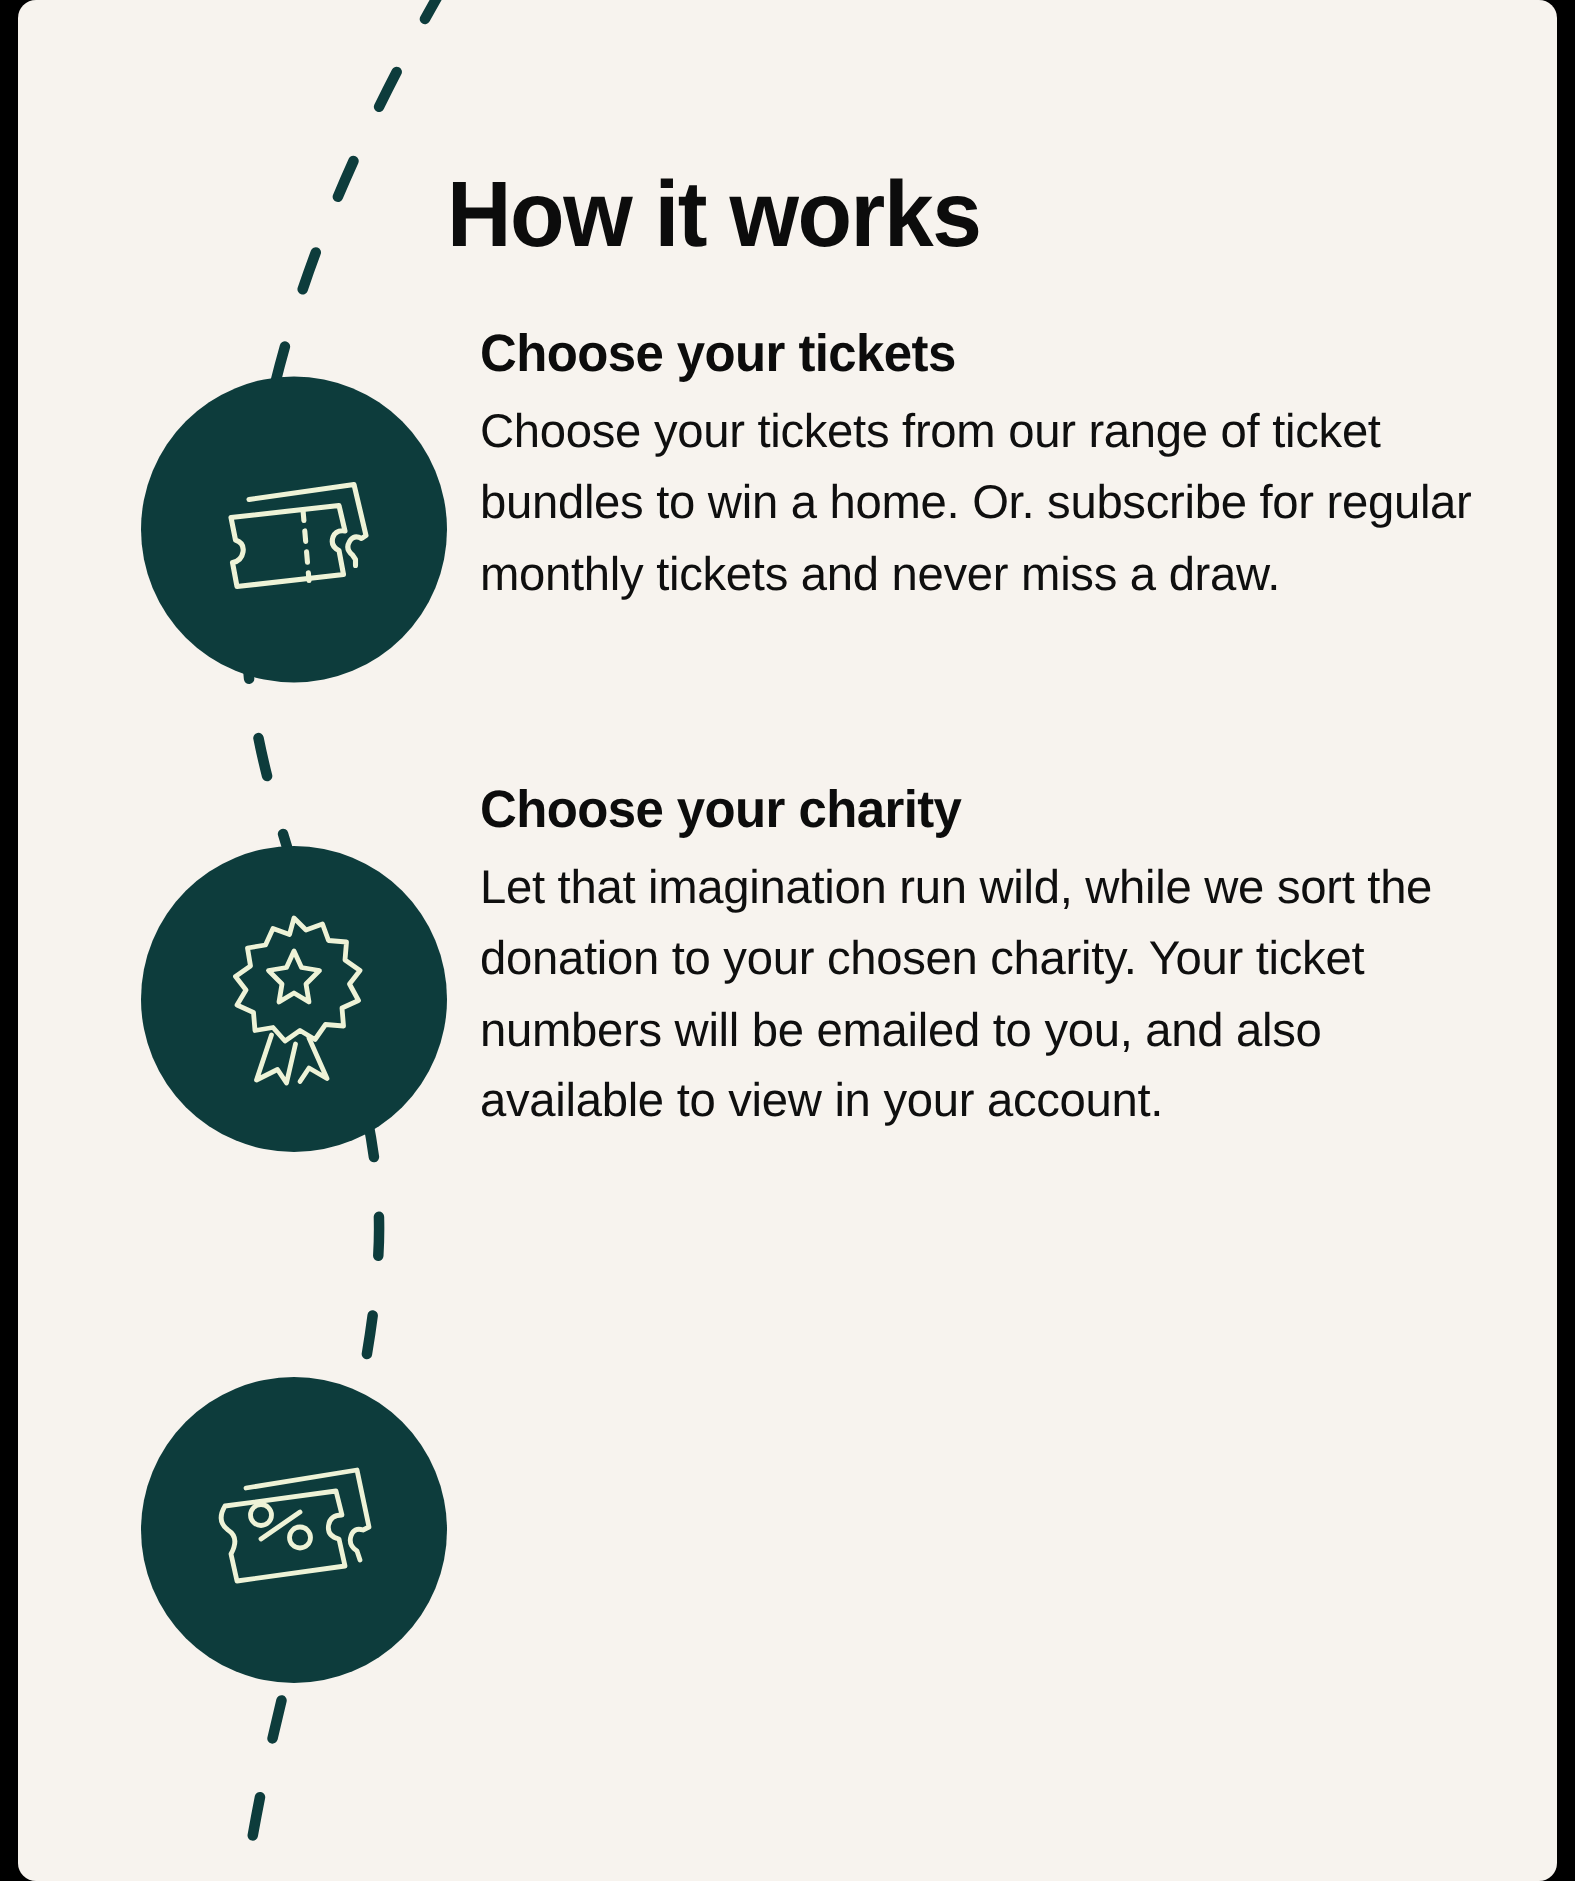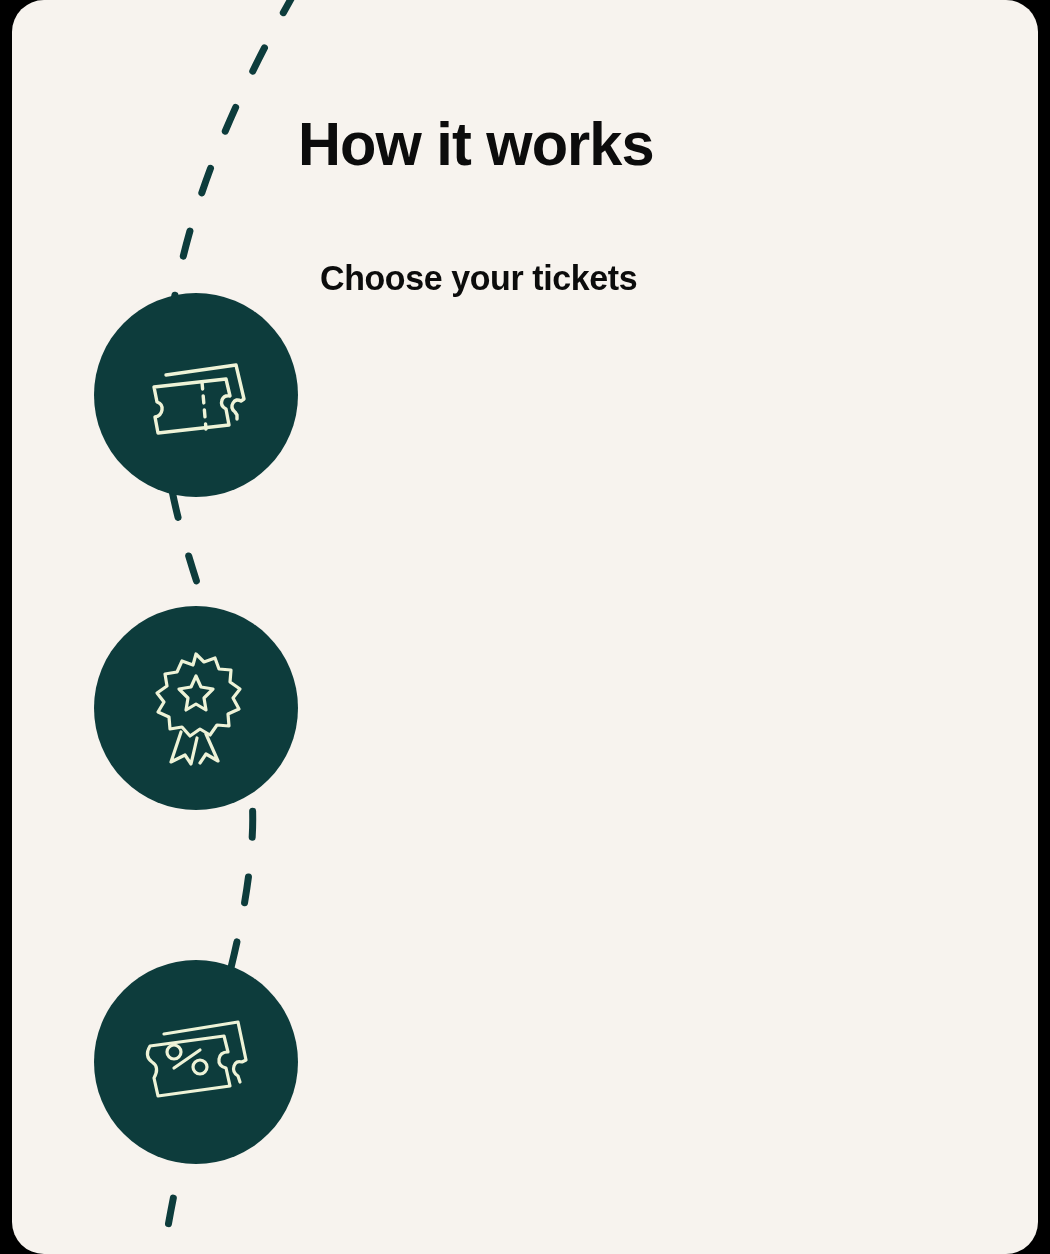--- a/index.html
+++ b/index.html
@@ -18,21 +18,21 @@
     overflow: hidden;
   }
 
   .card {
     position: absolute;
     left: 12px;
     top: 0px;
     width: 1026px;
     height: 1254px;
     background: #f7f3ee;
-    border-radius: 32px;
+    border-radius: 12px;
     overflow: hidden;
   }
 
   .dashed-path {
     position: absolute;
     left: 0;
     top: 0;
     width: 1026px;
     height: 1254px;
     pointer-events: none;
@@ -74,21 +74,20 @@
     display: flex;
     align-items: center;
     justify-content: center;
   }
 
   .step-icon-wrap svg { display: block; }
 
   .step-text {
     margin-left: 308px;
     padding-right: 52px;
-    margin-top: 42px;
   }
 
   .step-heading {
     font-size: 35px;
     font-weight: 900;
     color: #0c0c0c;
     letter-spacing: -0.4px;
     line-height: 1.0;
     margin-bottom: 11px;
     transform: scaleX(0.97);
@@ -129,33 +128,38 @@
           <span>
             <svg width="112" height="92" viewBox="0 0 112 92" fill="none" stroke="#eef3d7" stroke-width="3.4" stroke-linejoin="round" stroke-linecap="round">
               <path d="M26 26 L96 16 L104 50 L101 52 Q96 49 93 54 Q90 59 95 63 L97 66 L97 70"></path>
               <path d="M14 38 L86 30 L90 47 Q84 46 82 51 Q80 57 86 60 L89 76 L18 84 L15 68 Q21 67 22 61 Q23 55 17 53 Z"></path>
               <path d="M62 33 L66 80" stroke-dasharray="7 7"></path>
             </svg>
           </span>
         </div>
         <div class="step-text">
           <div class="step-heading">Choose your tickets</div>
+          <div class="step-body">Choose your tickets from our range of ticket bundles to win a home. Or. subscribe for regular monthly tickets and never miss a draw.</div>
         </div>
       </div>
 
       <div class="step" id="step-2">
         <div class="step-icon-wrap">
           <span>
             <svg width="104" height="116" viewBox="0 0 104 116" fill="none" stroke="#eef3d7" stroke-width="3.2" stroke-linejoin="round" stroke-linecap="round">
               <path d="M52 4 L60 12 L71 8 L75 19 L87 20 L86 32 L96 39 L89 48 L95 59 L84 64 L85 76 L73 75 L66 85 L56 79 L46 86 L38 77 L26 79 L25 67 L14 62 L20 52 L13 43 L23 36 L21 24 L33 22 L38 11 L49 15 Z"></path>
               <path d="M52 26 L57 37 L69 39 L60 48 L62 60 L52 54 L42 60 L44 48 L35 39 L47 37 Z"></path>
               <path d="M37 82 L27 112 L41 105 L47 114 L53 88"></path>
               <path d="M62 84 L74 111 L62 104 L56 113"></path>
             </svg>
           </span>
+        </div>
+        <div class="step-text">
+          <div class="step-heading">Choose your charity</div>
+          <div class="step-body">Let that imagination run wild, while we sort the donation to your chosen charity. Your ticket numbers will be emailed to you, and also available to view in your account.</div>
         </div>
       </div>
 
       <div class="step" id="step-3">
         <div class="step-icon-wrap">
           <span>
             <svg width="124" height="100" viewBox="0 0 124 100" fill="none" stroke="#eef3d7" stroke-width="3.2" stroke-linejoin="round" stroke-linecap="round">
               <path d="M30 22 L104 10 L112 48 L108 50 Q102 48 100 54 Q98 60 104 64 L106 70"></path>
               <path d="M16 34 Q10 44 18 50 Q26 55 20 66 L24 84 L96 74 L92 56 Q84 54 85 47 Q86 40 94 40 L90 24 Z"></path>
               <path d="M40 56 L66 38"></path>

